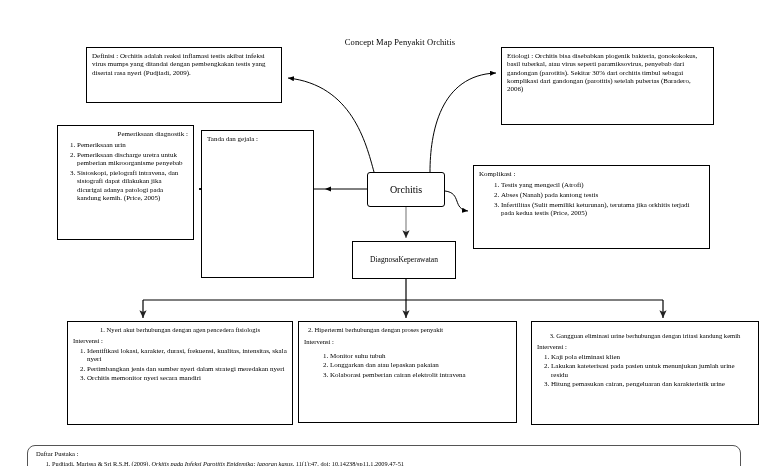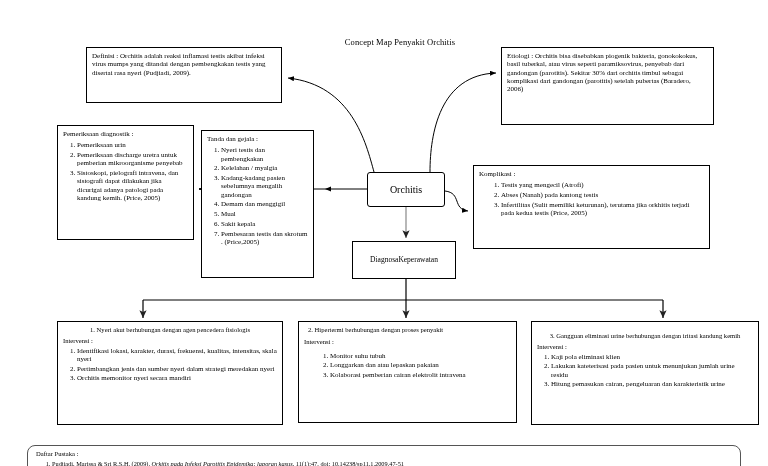--- a/index.html
+++ b/index.html
@@ -82,21 +82,21 @@
     display: flex; align-items: center; justify-content: center;
     font-size: 10px;
   }
   #diagnosa {
     left: 352px; top: 208px; width: 104px; height: 38px;
     display: flex; flex-direction: row;
     align-items: center; justify-content: center;
     font-size: 7.5px; line-height: 1.3;
   }
   #dx1 {
-    left: 57px; top: 288px; width: 226px; height: 104px;
+    left: 67px; top: 288px; width: 226px; height: 104px;
     font-size: 6.6px;
   }
   #dx2 {
     left: 298px; top: 288px; width: 219px; height: 102px;
     font-size: 6.6px;
   }
   #dx3 {
     left: 531px; top: 288px; width: 228px; height: 104px;
     font-size: 6.6px;
   }
@@ -169,39 +169,30 @@
 
   <div class="node" id="definisi">
     <div class="body-txt">Definisi : Orchitis adalah reaksi inflamasi testis akibat infeksi virus mumps yang ditandai dengan pembengkakan testis yang disertai rasa nyeri (Pudjiadi, 2009).</div>
   </div>
 
   <div class="node" id="etiologi">
     <div class="body-txt">Etiologi : Orchitis bisa disebabkan piogenik bakteria, gonokokokus, basil tuberkal, atau virus seperti paramiksovirus, penyebab dari gandongan (parotitis). Sekitar 30% dari orchitis timbul sebagai komplikasi dari gandongan (parotitis) setelah pubertas (Baradero, 2006)</div>
   </div>
 
   <div class="node" id="pemeriksaan">
-    <div class="hdr" style="text-align:left">Pemeriksaan diagnostik :</div>
+    <div class="hdr" style="text-align:right">Pemeriksaan diagnostik :</div>
     <ol class="num">
       <li>Pemeriksaan urin</li>
       <li>Pemeriksaan discharge uretra untuk pemberian mikroorganisme penyebab</li>
       <li>Sistoskopi, pielografi intravena, dan sistografi dapat dilakukan jika dicurigai adanya patologi pada kandung kemih. (Price, 2005)</li>
     </ol>
   </div>
 
   <div class="node" id="tanda">
     <div class="hdr">Tanda dan gejala :</div>
-    <ol class="num">
-      <li>Nyeri testis dan pembengkakan</li>
-      <li>Kelelahan / myalgia</li>
-      <li>Kadang-kadang pasien sebelumnya mengalih gandongan</li>
-      <li>Demam dan menggigil</li>
-      <li>Mual</li>
-      <li>Sakit kepala</li>
-      <li>Pembesaran testis dan skrotum . (Price,2005)</li>
-    </ol>
   </div>
 
   <div class="node" id="komplikasi">
     <div class="hdr">Komplikasi :</div>
     <ol class="num" style="padding-left:22px">
       <li>Testis yang mengecil (Atrofi)</li>
       <li>Abses (Nanah) pada kantong testis</li>
       <li>Infertilitas (Sulit memiliki keturunan), terutama jika orkhitis terjadi pada kedua testis (Price, 2005)</li>
     </ol>
   </div>

